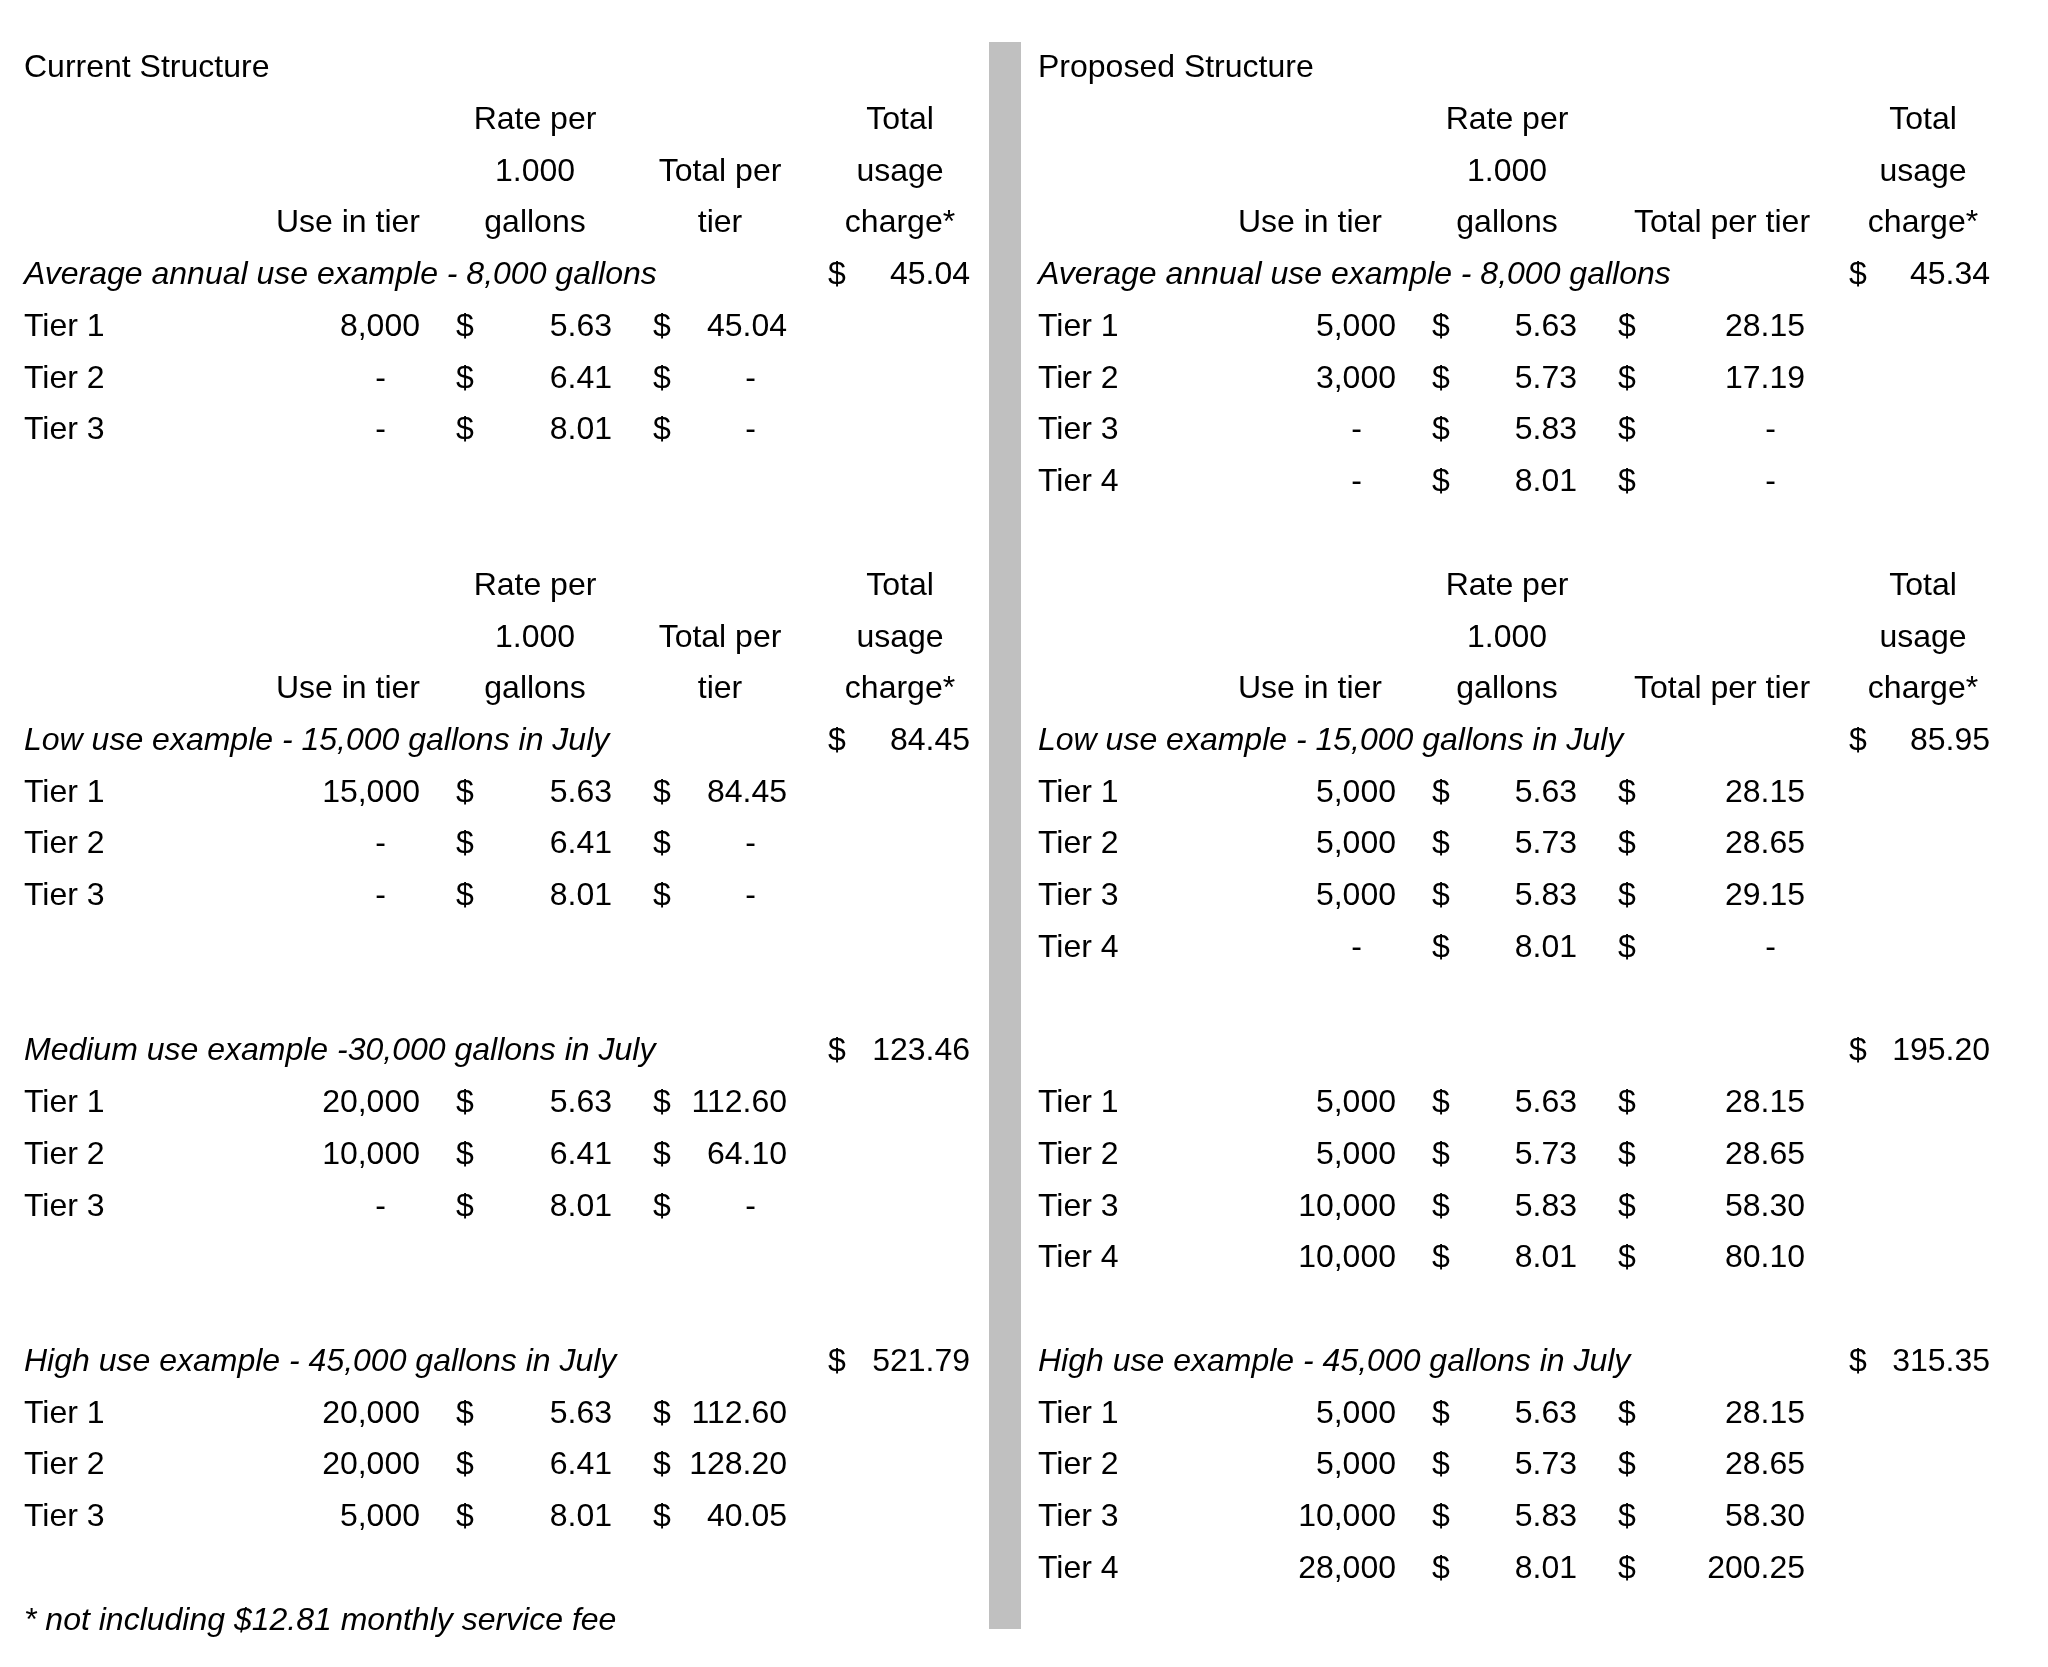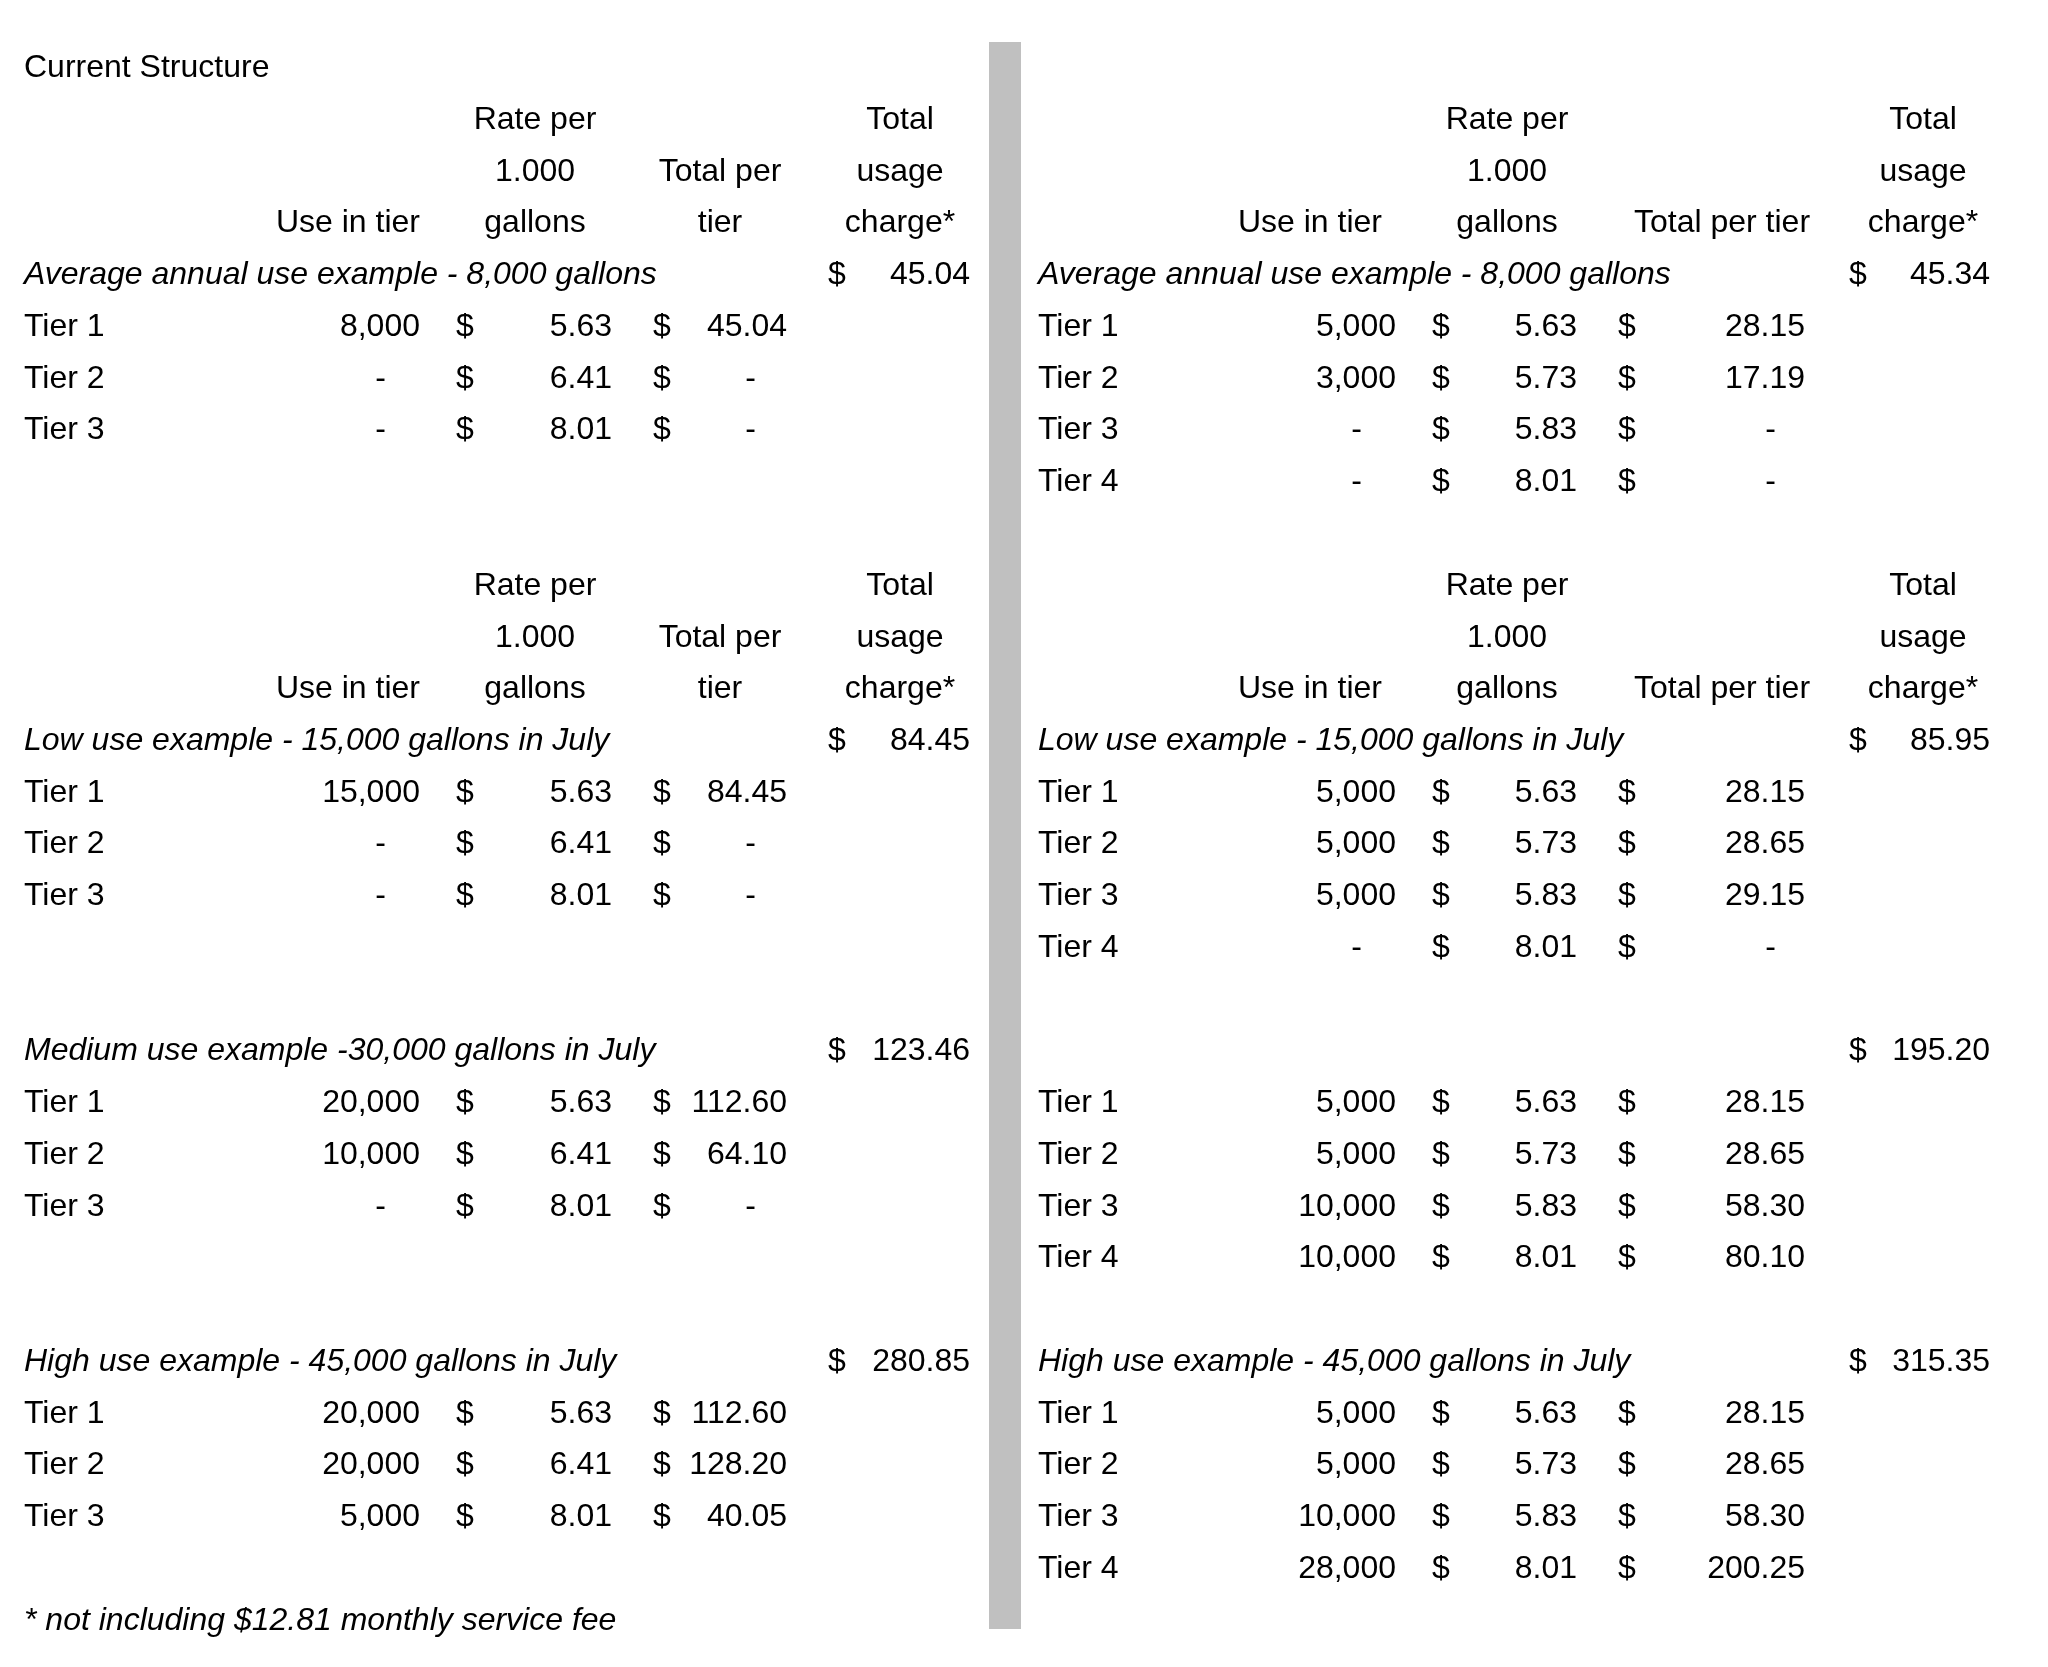--- a/index.html
+++ b/index.html
@@ -145,21 +145,21 @@
     <span class="cell r" style="left:300px;width:86px">-</span>
     <span class="cell" style="left:456px">$</span>
     <span class="cell r" style="left:500px;width:112px">8.01</span>
     <span class="cell" style="left:653px">$</span>
     <span class="cell r" style="left:680px;width:76px">-</span>
   </div>
 
   <div class="row" style="top:1334px">
     <span class="cell ital" style="left:24px">High use example - 45,000 gallons in July</span>
     <span class="cell bold" style="left:828px">$</span>
-    <span class="cell bold r" style="left:860px;width:110px">280.85</span>
+    <span class="cell bold r" style="left:860px;width:110px">521.79</span>
   </div>
   <div class="row" style="top:1386px">
     <span class="cell" style="left:24px">Tier 1</span>
     <span class="cell r" style="left:300px;width:120px">20,000</span>
     <span class="cell" style="left:456px">$</span>
     <span class="cell r" style="left:500px;width:112px">5.63</span>
     <span class="cell" style="left:653px">$</span>
     <span class="cell r" style="left:680px;width:107px">112.60</span>
   </div>
   <div class="row" style="top:1437px">
@@ -178,20 +178,23 @@
     <span class="cell" style="left:653px">$</span>
     <span class="cell r" style="left:680px;width:107px">40.05</span>
   </div>
 
   <div class="row" style="top:1593px">
     <span class="cell ital" style="left:24px">* not including $12.81 monthly service fee</span>
   </div>
 </div>
 
 <div class="panel right">
+  <div class="row" style="top:40px">
+    <span class="cell bold" style="left:17px">Proposed Structure</span>
+  </div>
 
   <div class="row" style="top:92px">
     <span class="cell c" style="left:396px;width:180px">Rate per</span>
     <span class="cell c" style="left:822px;width:160px">Total</span>
   </div>
   <div class="row" style="top:144px">
     <span class="cell c" style="left:396px;width:180px">1.000</span>
     <span class="cell c" style="left:822px;width:160px">usage</span>
   </div>
   <div class="row" style="top:195px">

